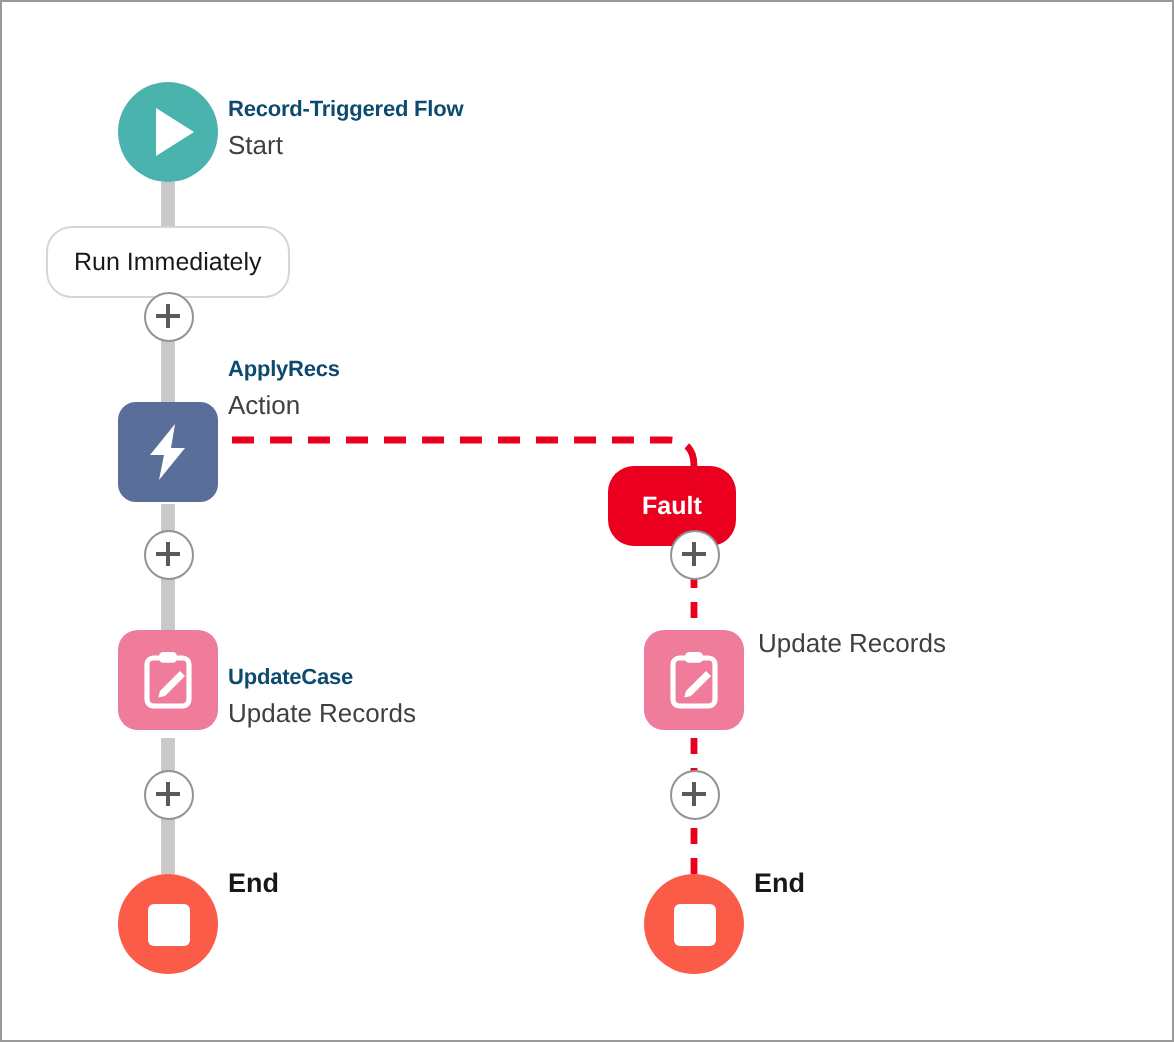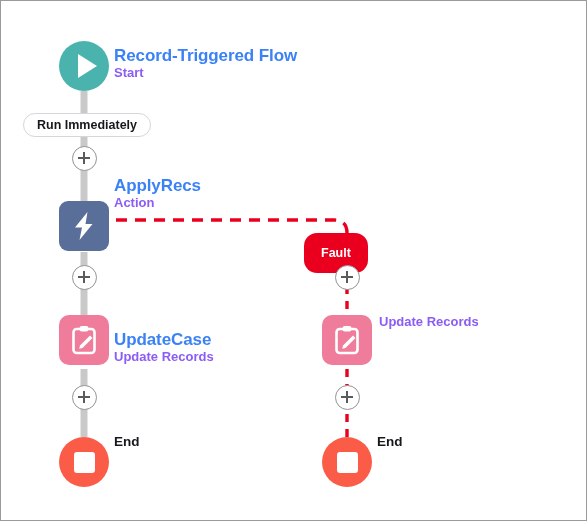--- a/index.html
+++ b/index.html
@@ -88,53 +88,53 @@
     background: #ffffff;
     border-radius: 3px;
   }
 
   
   .label-block {
     position: absolute;
     white-space: nowrap;
   }
   .label-title {
-    font-size: 17px;
+    font-size: 11px;
     font-weight: bold;
-    color: #3b82f6;
+    color: #0c4a6e;
     line-height: 17px;
     letter-spacing: -0.1px;
   }
   .label-sub {
     font-size: 13px;
-    font-weight: bold;
-    color: #8b5cf6;
+    font-weight: normal;
+    color: #404040;
     line-height: 17px;
   }
   .label-end {
     font-size: 13.5px;
     font-weight: bold;
     color: #16181a;
     line-height: 17px;
     text-align: right;
   }
 
   
   .pill-schedule {
     position: absolute;
     display: flex;
     align-items: center;
     justify-content: center;
-    height: 24px;
+    height: 36px;
     padding: 0 13px;
     border: 1px solid #d4d6d8;
     border-radius: 13px;
     background: #ffffff;
     font-size: 12.5px;
-    font-weight: bold;
+    font-weight: normal;
     color: #16181a;
     white-space: nowrap;
     box-sizing: border-box;
   }
   .pill-fault {
     position: absolute;
     display: flex;
     align-items: center;
     justify-content: center;
     height: 40px;

